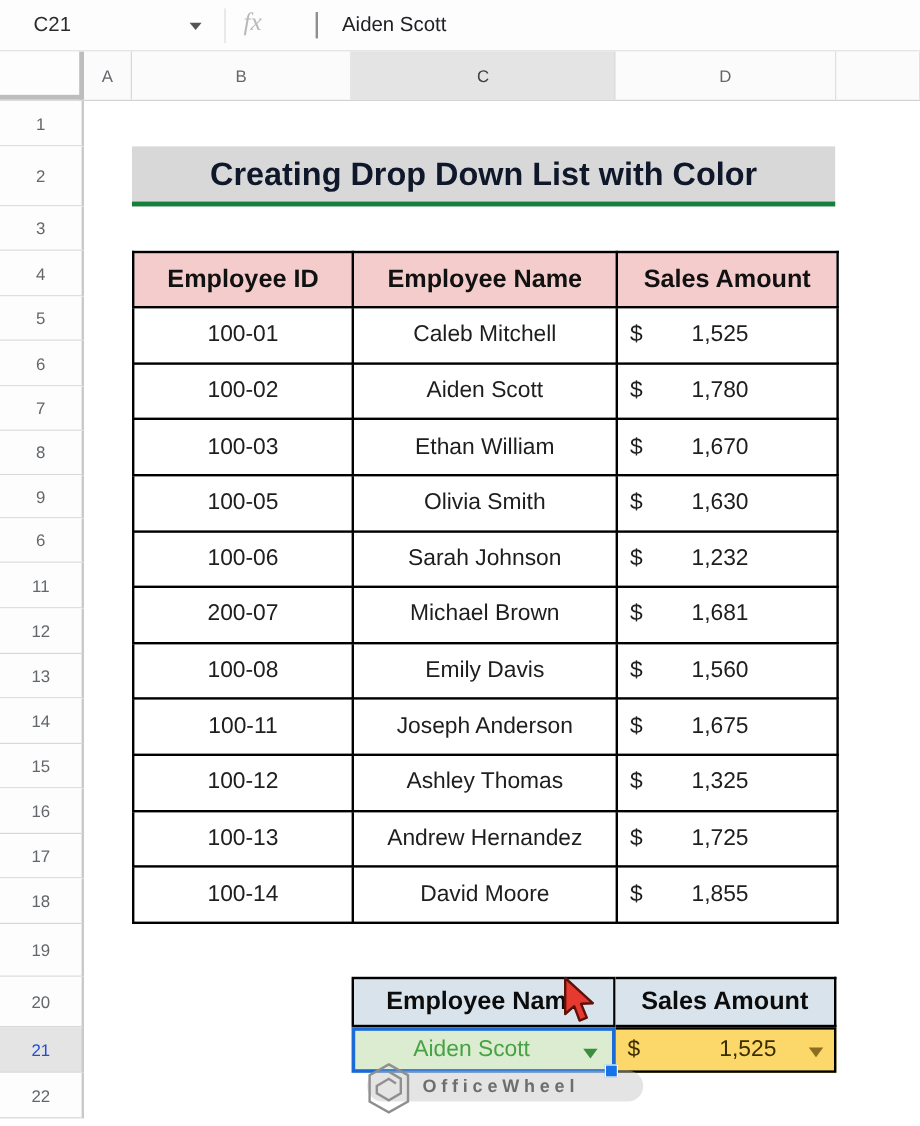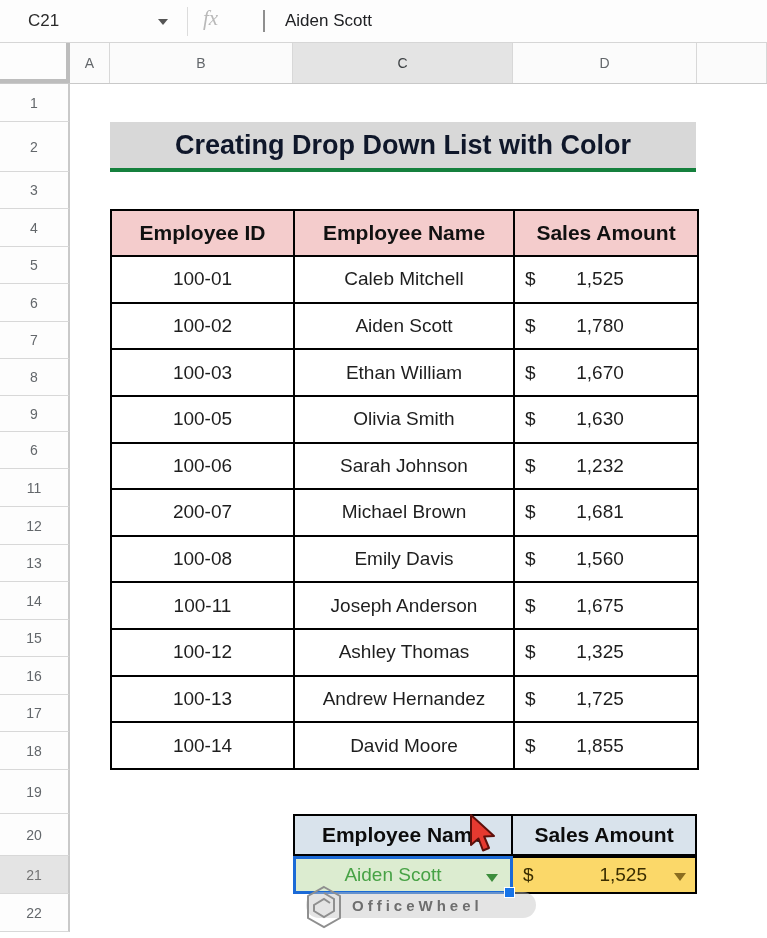--- a/index.html
+++ b/index.html
@@ -17,21 +17,21 @@
   .sep-dark{position:absolute;left:263px;top:10px;width:2px;height:22px;background:#8f8f8f;}
   .formula-value{position:absolute;left:285px;top:0;height:42px;line-height:42px;font-size:17px;color:#202124;}
   
   .colheaders{position:absolute;left:0;top:43px;width:767px;height:41px;display:flex;background:#fbfbfb;border-bottom:1px solid #c9c9c9;box-sizing:border-box;}
   .corner{width:70px;height:100%;box-sizing:border-box;background:#fdfdfd;border-right:4px solid #bdbdbd;border-bottom:4px solid #bdbdbd;flex:none;}
   .colh{height:100%;box-sizing:border-box;border-right:1px solid #d8d8d8;text-align:center;line-height:40px;font-size:14px;color:#63676b;flex:none;background:#fbfbfb;}
   .colh.sel{background:#e4e4e4;color:#3c4043;}
   
   .rowheaders{position:absolute;left:0;top:84px;width:70px;}
   .rowh{box-sizing:border-box;border-right:2px solid #c9c9c9;border-bottom:1px solid #d8d8d8;background:#fdfdfd;display:flex;align-items:center;justify-content:center;font-size:14px;color:#63676b;}
-  .rowh.sel{background:#e4e4e4;color:#737373;}
+  .rowh.sel{background:#e4e4e4;color:#1d4ed8;}
   
   .title-cell{position:absolute;left:110px;top:122px;width:586px;height:46px;box-sizing:content-box;background:var(--title-bg,#d8d8d8);border-bottom:4px solid #15803d;text-align:center;line-height:46px;font-size:27px;font-weight:bold;color:#0f172a;}
   table.sheet{position:absolute;left:110px;top:209px;width:587px;height:561px;border-collapse:collapse;table-layout:fixed;}
   table.sheet th,table.sheet td{border:2px solid #000;padding:4px;overflow:hidden;white-space:nowrap;}
   table.sheet th{background:var(--main-header-bg,#f4cccc);font-size:21px;font-weight:bold;color:#111;height:36px;text-align:center;}
   table.sheet td{font-size:19px;color:#1e1e1e;text-align:center;}
   td.sales-cell{position:relative;text-align:right;}
   td.sales-cell .cur{position:absolute;left:10px;top:50%;transform:translateY(-50%);}
   td.sales-cell .amt{padding-right:12px;}
   

